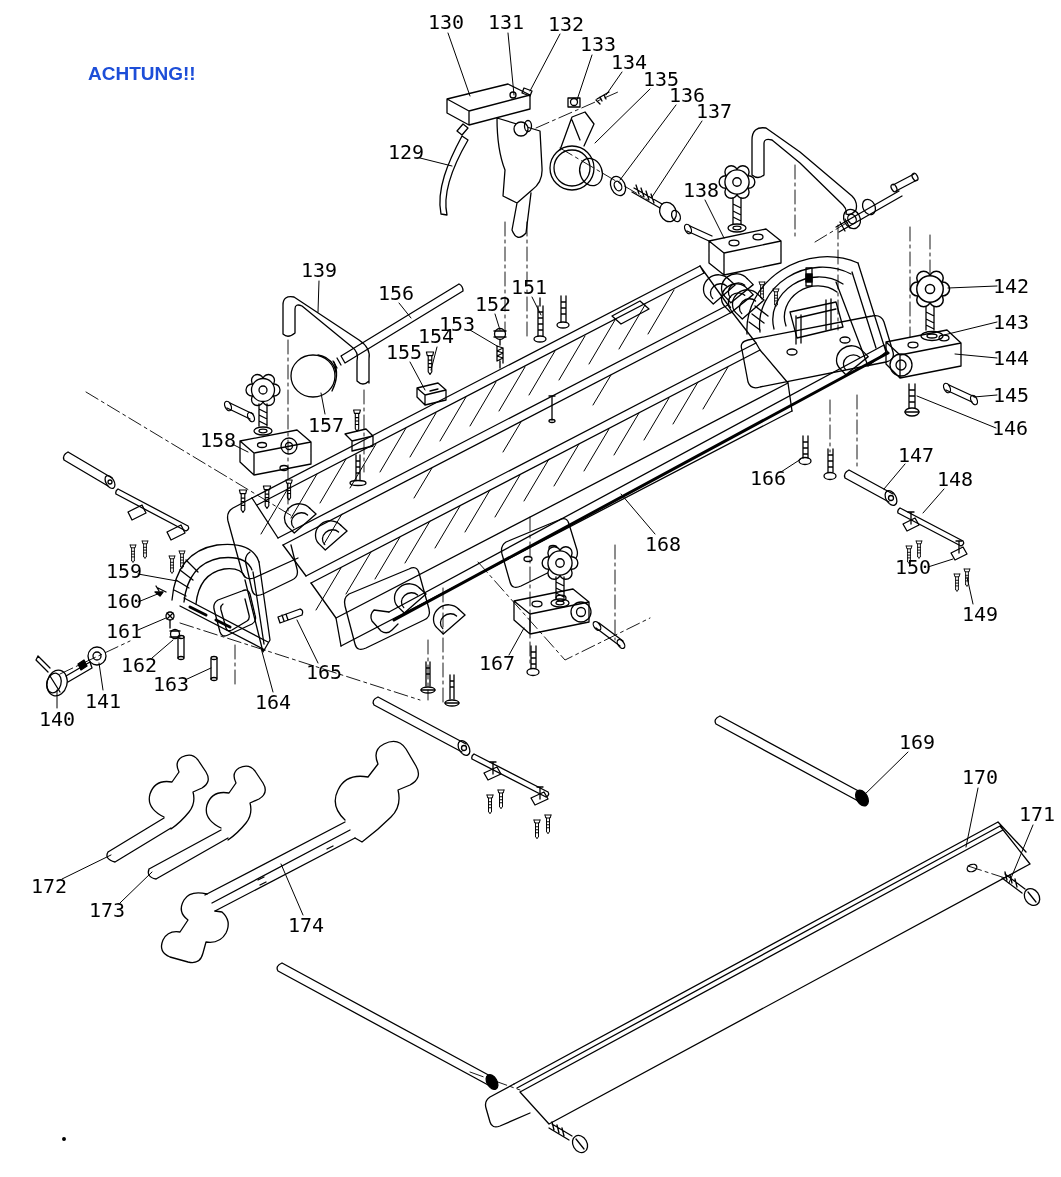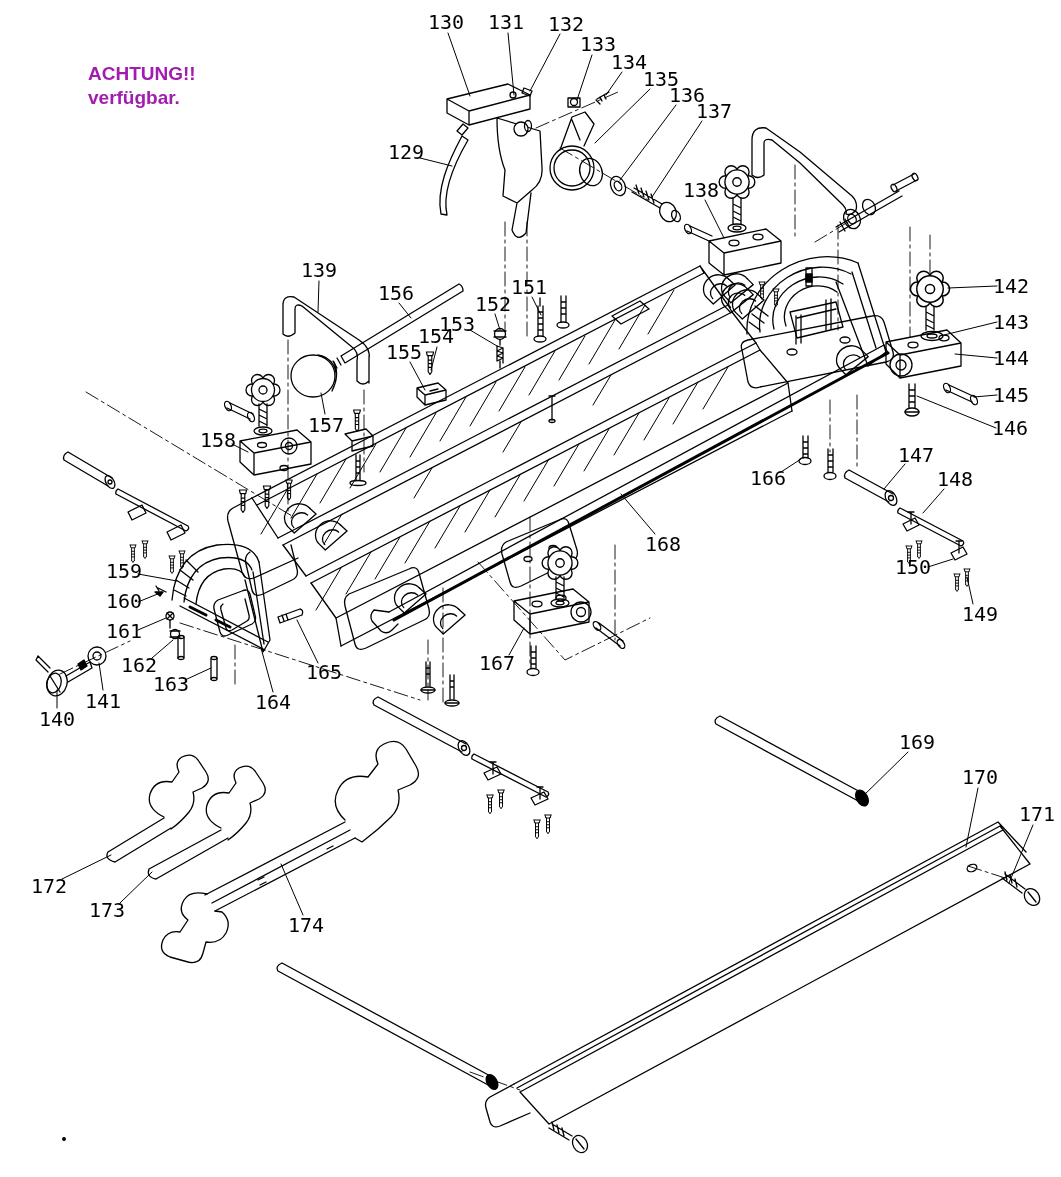--- a/index.html
+++ b/index.html
@@ -1,29 +1,28 @@
 <!DOCTYPE html>
 <html><head>
 <meta charset="utf-8">
 <style>
   html,body{margin:0;padding:0;background:#fff;}
   .canvas{position:relative;width:1061px;height:1177px;background:#ffffff;overflow:hidden;
           font-family:"Liberation Sans",sans-serif;}
   .warning{position:absolute;left:88px;top:62px;font-weight:bold;font-size:19px;
-           line-height:24px;color:#a21caf;}
+           line-height:24px;color:#1d4ed8;}
   svg text.plabel{font-family:"DejaVu Sans Mono",monospace;font-size:20px;fill:#000;}
   svg{position:absolute;left:0;top:0;}
 </style>
 </head>
 <body>
 
 <div class="canvas">
   <div class="warning">
     <div>ACHTUNG!!</div>
-    <div>verfügbar.</div>
   </div>
 
   <svg width="1061" height="1177" viewBox="0 0 1061 1177">
     <defs>
       <g id="saddle">
         <path d="M-14,0 A14,13 0 0 1 14,-6"></path>
         <path d="M-9,4 A9,8 0 0 1 9,-1"></path>
         <path d="M-14,0 L-11,9 M14,-6 L17,2 M-11,9 L17,2"></path>
       </g>
       <g id="screwv">

